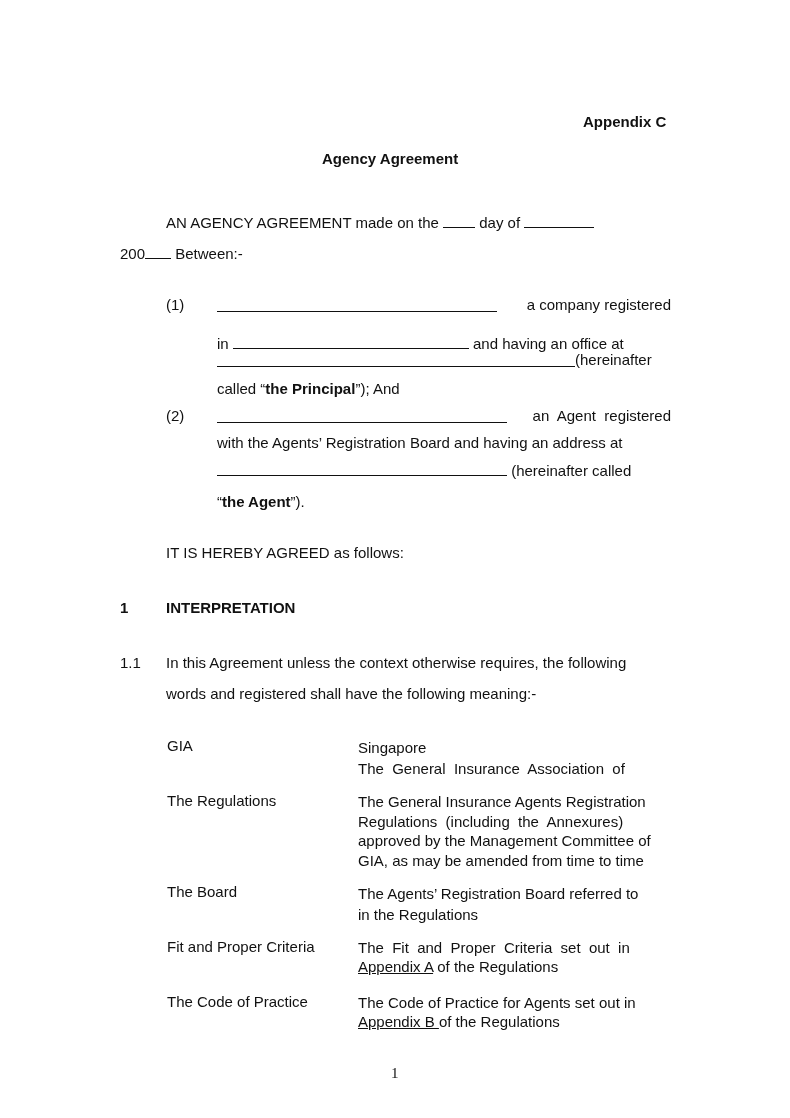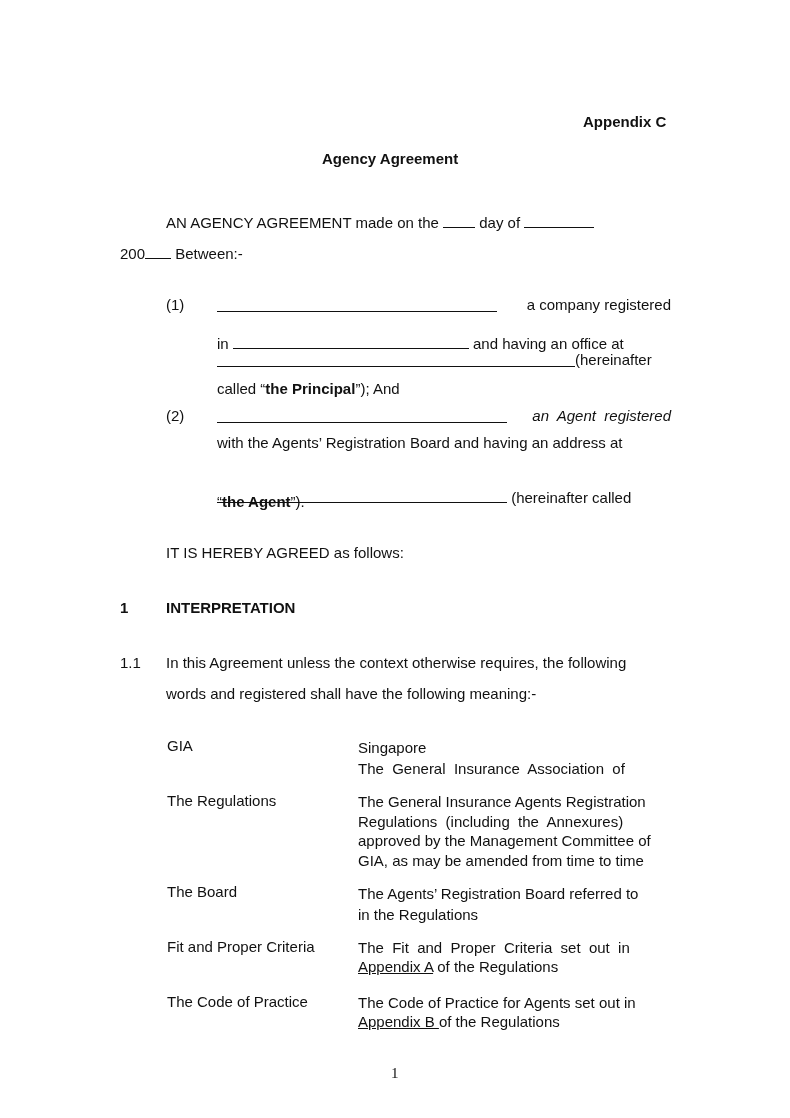--- a/index.html
+++ b/index.html
@@ -40,26 +40,26 @@
 </div>
 <div class="abs" style="left:217px; top:351px; width:448px; display:flex; ">
   <span class="blank" style="width:358px; margin-top:2px;"></span>
   <span>(hereinafter</span>
 </div>
 <div class="abs" style="left:217px; top:380px;">
   <span>called “</span><span class="b">the Principal</span><span>”); And</span>
 </div>
 
 <div class="abs" style="left:166px; top:407px;">(2)</div>
-<div class="abs" style="left:217px; top:407px; width:454px; display:flex; justify-content:space-between;font-style:italic;">
+<div class="abs" style="left:217px; top:407px; width:454px; display:flex; justify-content:space-between;">
   <span class="blank" style="width:290px; margin-top:2px;"></span>
   <span style="white-space:pre;">an  Agent  registered</span>
 </div>
 <div class="abs" style="left:217px; top:434px;">with the Agents’ Registration Board and having an address at</div>
-<div class="abs" style="left:217px; top:462px;margin-top:27px;">
+<div class="abs" style="left:217px; top:462px;">
   <span class="blank" style="width:290px;"></span>
   <span>(hereinafter called</span>
 </div>
 <div class="abs" style="left:217px; top:493px;">
   <span>“</span><span class="b">the Agent</span><span>”).</span>
 </div>
 
 <div class="abs" style="left:166px; top:544px;">IT IS HEREBY AGREED as follows:</div>
 
 <div class="abs b" style="left:120px; top:599px;">1</div>

